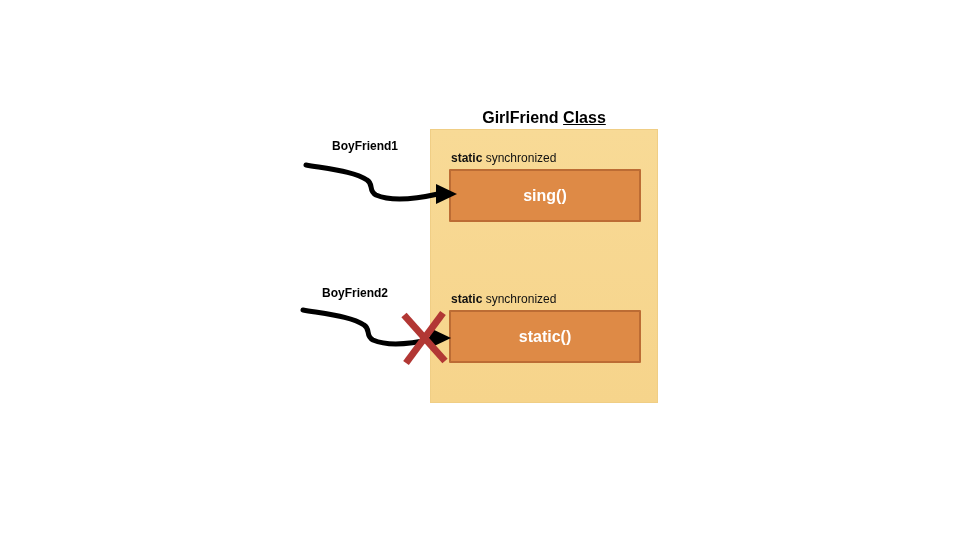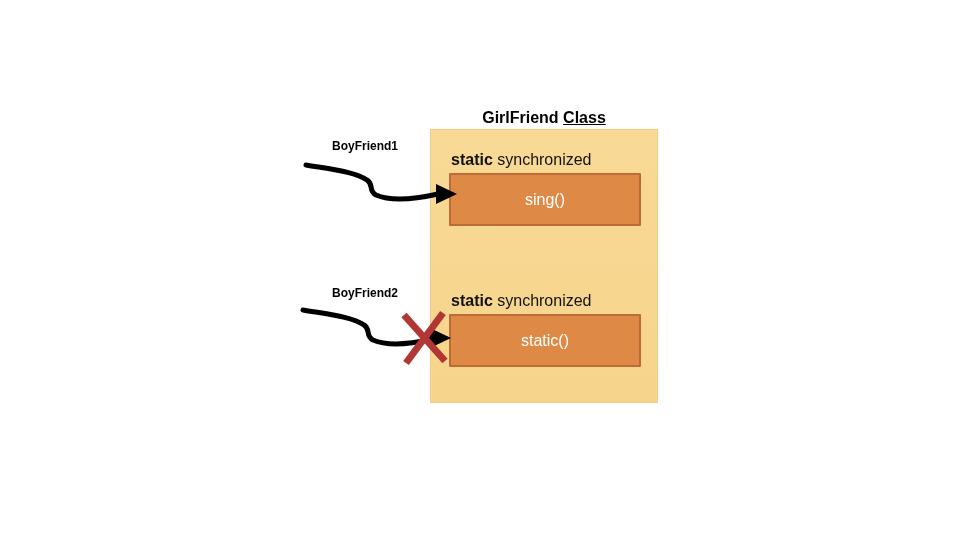--- a/index.html
+++ b/index.html
@@ -31,52 +31,52 @@
     width: 228px; height: 274px;
     background: linear-gradient(180deg, #F8DA96 0%, #F6D48B 100%);
     border: 1px solid #F0CE85;
   }
 
   .method-group { position: absolute; left: 18px; width: 192px; }
   .method-group.first { top: 21px; }
   .method-group.second { top: 162px; }
 
   .method-modifiers {
-    font-size: 16px;
+    font-size: 12px;
     color: #111111;
     margin-left: 2px;
     margin-bottom: 4px;
     white-space: nowrap;
   }
   .method-modifiers .bold { font-weight: bold; }
 
   .method-box {
     width: 192px; height: 53px;
     background: #DE8A46;
     border: 2px solid #BC6C34;
     border-radius: 1px;
     display: flex;
     align-items: center;
     justify-content: center;
   }
   .method-name {
     color: #ffffff;
     font-size: 16px;
-    font-weight: normal;
+    font-weight: bold;
   }
 
   .thread-label {
     position: absolute;
     font-size: 12px;
     font-weight: bold;
     color: #000000;
     white-space: nowrap;
   }
   .thread-label.t1 { left: 332px; top: 139px; }
-  .thread-label.t2 { left: 332px; top: 286px; }
+  .thread-label.t2 { left: 322px; top: 286px; }
 
   .overlay-svg {
     position: absolute;
     left: 0; top: 0;
     width: 960px; height: 540px;
     pointer-events: none;
   }
 </style>
 </head>
 <body>

